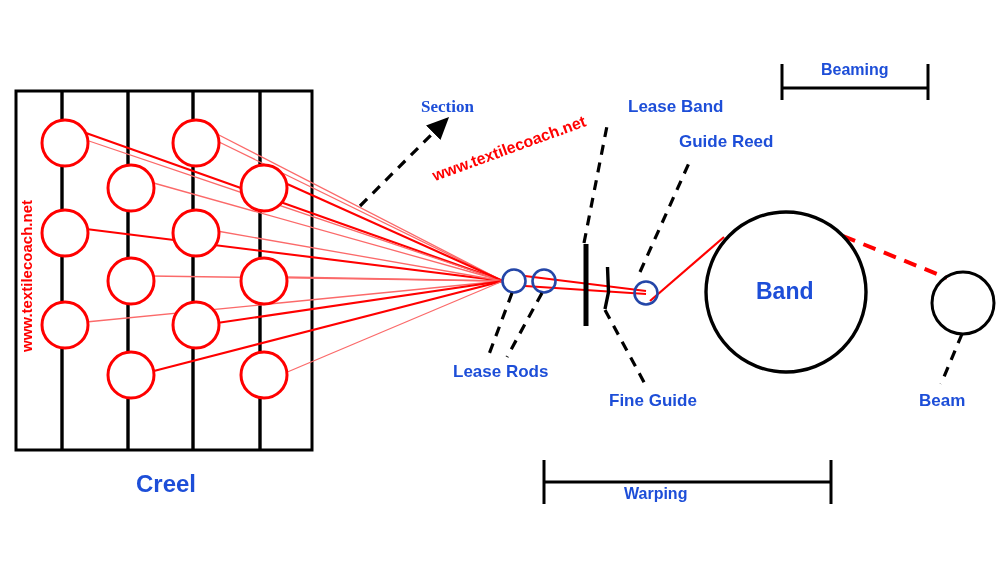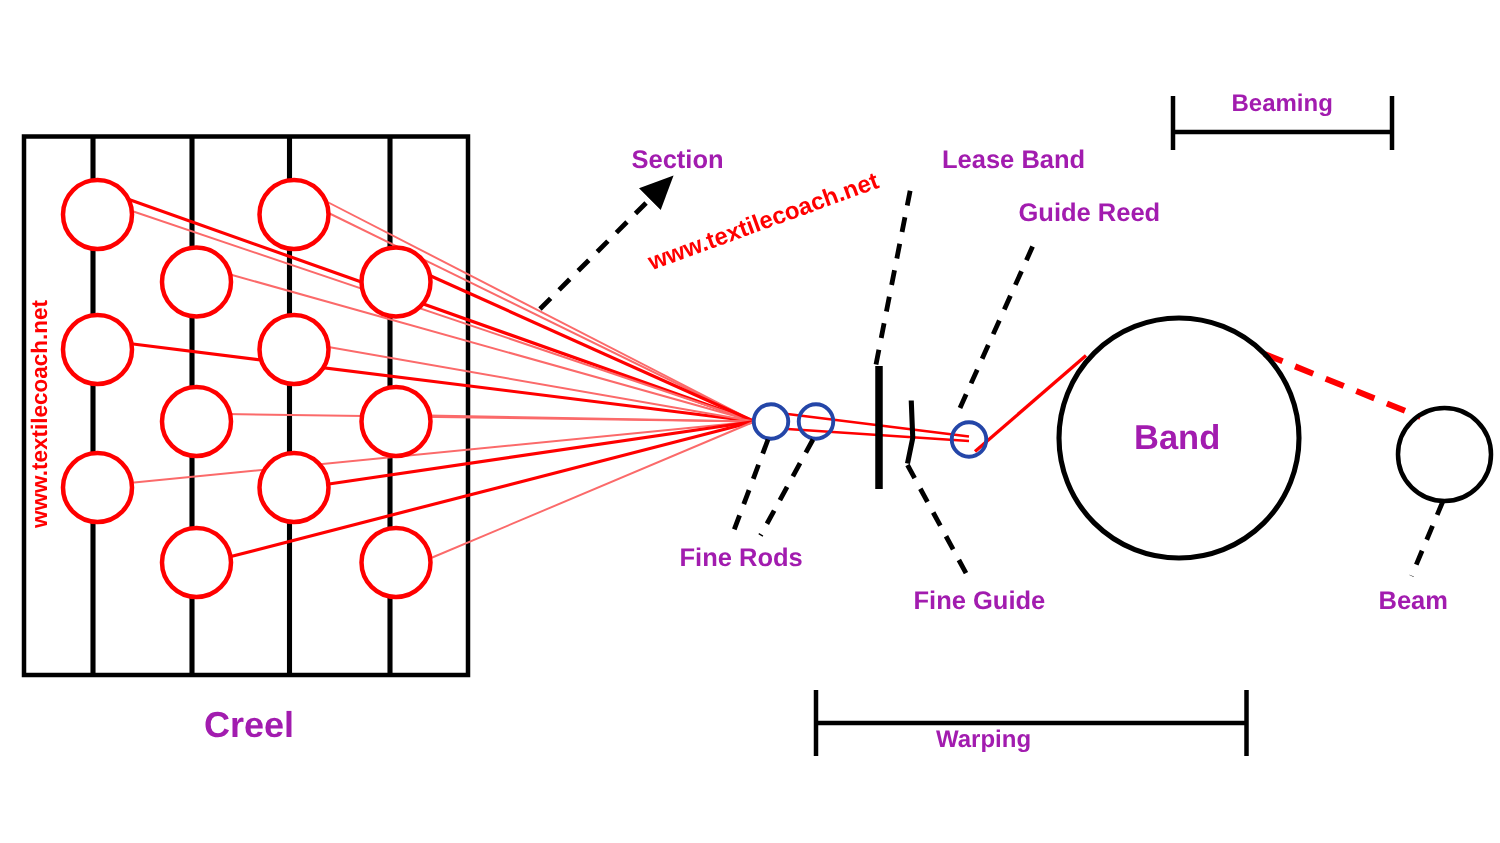--- a/index.html
+++ b/index.html
@@ -1,32 +1,32 @@
 <!DOCTYPE html>
 <html><head>
 <meta charset="utf-8">
 <style>
   html,body{margin:0;padding:0;background:#ffffff;}
   body{width:1000px;height:562px;position:relative;overflow:hidden;
        font-family:"Liberation Sans",sans-serif;}
   #stage{position:absolute;left:0;top:0;width:1000px;height:562px;}
   svg.layer{position:absolute;left:0;top:0;width:1000px;height:562px;overflow:visible;}
   .lbl{position:absolute;font-family:"Liberation Sans",sans-serif;
-       font-weight:bold;color:#a21caf;white-space:nowrap;line-height:1;}
+       font-weight:bold;color:#1d4ed8;white-space:nowrap;line-height:1;}
   #title-wrap{position:absolute;left:418px;top:22px;}
   #diagram-title{display:inline-block;background:#ffff00;color:#e00000;
        font-family:"Liberation Serif",serif;font-weight:bold;font-size:27px;
        padding:2px 6px 3px 6px;letter-spacing:.2px;}
   .wm{position:absolute;color:#ff0000;font-family:"Liberation Sans",sans-serif;
       font-weight:bold;white-space:nowrap;}
   #wm-diagonal{left:430px;top:168px;font-size:16px;
       transform:rotate(-20deg);transform-origin:0 0;}
   #wm-vertical{left:18px;top:352px;font-size:15px;
       transform:rotate(-90deg);transform-origin:0 0;}
-  #label-section{left:421px;top:98px;font-size:17px;}
+  #label-section{left:421px;top:98px;font-size:17px;font-family:Liberation Serif, serif;}
   #label-lease-band{left:583px;top:98px;font-size:17px;margin-left:45px;}
   #label-guide-reed{left:679px;top:133px;font-size:17px;}
   #label-lease-rods{left:453px;top:363px;font-size:17px;}
   #label-fine-reed{left:609px;top:392px;font-size:17px;}
   #label-beam{left:919px;top:392px;font-size:17px;}
   #label-creel{left:133px;top:472px;font-size:24px;}
   #label-drum{left:755px;top:278px;font-size:23px;}
   #label-beaming{left:812px;top:62px;font-size:16px;}
   #label-warping{left:647px;top:485px;font-size:16px;}
 </style>
@@ -130,21 +130,21 @@
     </g>
   </svg>
 
 
   <div class="wm" id="wm-diagonal">www.textilecoach.net</div>
   <div class="wm" id="wm-vertical">www.textilecoach.net</div>
 
   <div class="lbl" id="label-section">Section</div>
   <div class="lbl" id="label-lease-band">Lease Band</div>
   <div class="lbl" id="label-guide-reed">Guide Reed</div>
-  <div class="lbl" id="label-lease-rods">Fine Rods</div>
+  <div class="lbl" id="label-lease-rods">Lease Rods</div>
   <div class="lbl" id="label-fine-reed">Fine Guide</div>
   <div class="lbl" id="label-beam">Beam</div>
   <div class="lbl" id="label-creel" style="left: 136px;">Creel</div>
   <div class="lbl" id="label-drum" style="left: 756px; top: 280px;">Band</div>
   <div class="lbl" id="label-beaming" style="left: 821px; top: 62px;">Beaming</div>
   <div class="lbl" id="label-warping" style="left: 624px; top: 486px;">Warping</div>
 
 </div>
 
 </body></html>

